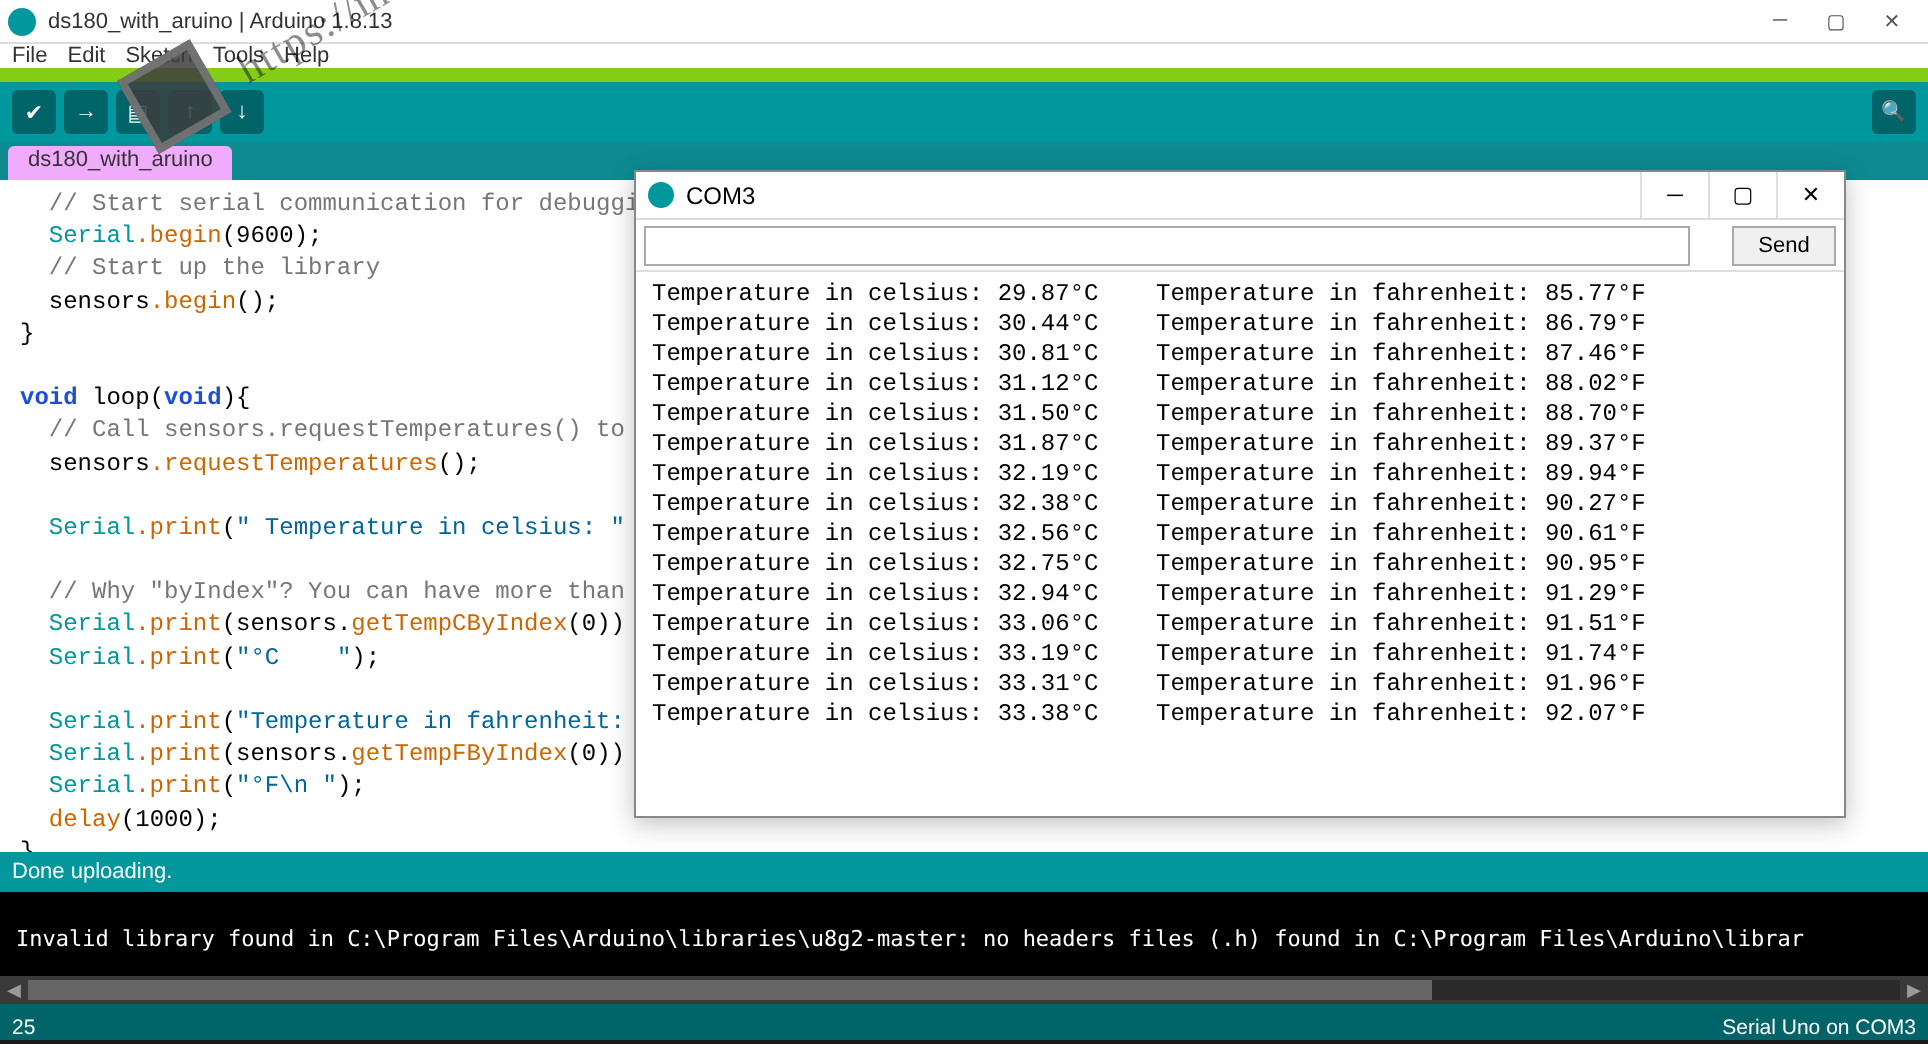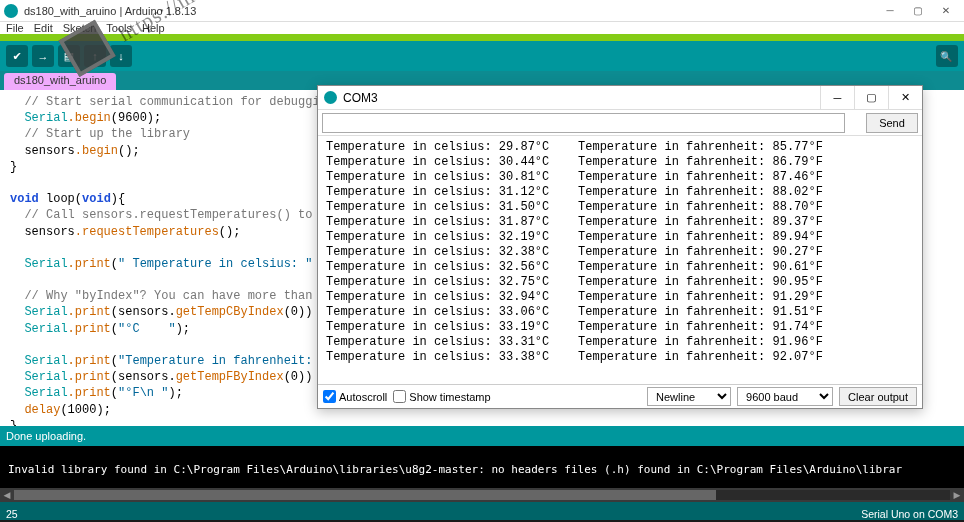--- a/index.html
+++ b/index.html
@@ -166,34 +166,20 @@
 Temperature in celsius: 31.87°C    Temperature in fahrenheit: 89.37°F
 Temperature in celsius: 32.19°C    Temperature in fahrenheit: 89.94°F
 Temperature in celsius: 32.38°C    Temperature in fahrenheit: 90.27°F
 Temperature in celsius: 32.56°C    Temperature in fahrenheit: 90.61°F
 Temperature in celsius: 32.75°C    Temperature in fahrenheit: 90.95°F
 Temperature in celsius: 32.94°C    Temperature in fahrenheit: 91.29°F
 Temperature in celsius: 33.06°C    Temperature in fahrenheit: 91.51°F
 Temperature in celsius: 33.19°C    Temperature in fahrenheit: 91.74°F
 Temperature in celsius: 33.31°C    Temperature in fahrenheit: 91.96°F
 Temperature in celsius: 33.38°C    Temperature in fahrenheit: 92.07°F</div>
-  <div class="sw-footer">
-    <label>
-        <input type="checkbox" id="cb-auto" checked="" style=""> 
-        <span>Autoscroll</span>
-      </label>
-    <label>
-        <input type="checkbox" id="cb-ts" style=""> 
-        <span>Show timestamp</span>
-      </label>
-    <div class="sw-spacer"></div>
-    <select><option>Newline</option></select>
-    <select><option>9600 baud</option></select>
-    <button>Clear output</button>
-  </div>
 </div>
 
 <div class="watermark">
   <span class="wm-chip"></span>
   <span class="wm-text">https://microdigisoft.com   5  :27 pm</span>
 </div>
 
 <div class="taskbar-hint"></div>
 
 </body></html>

